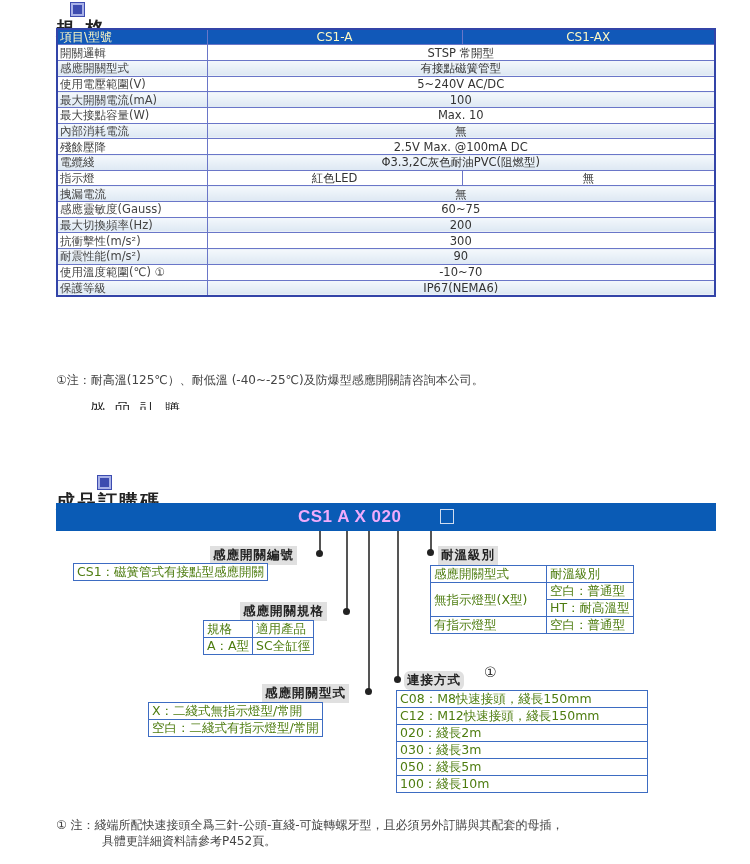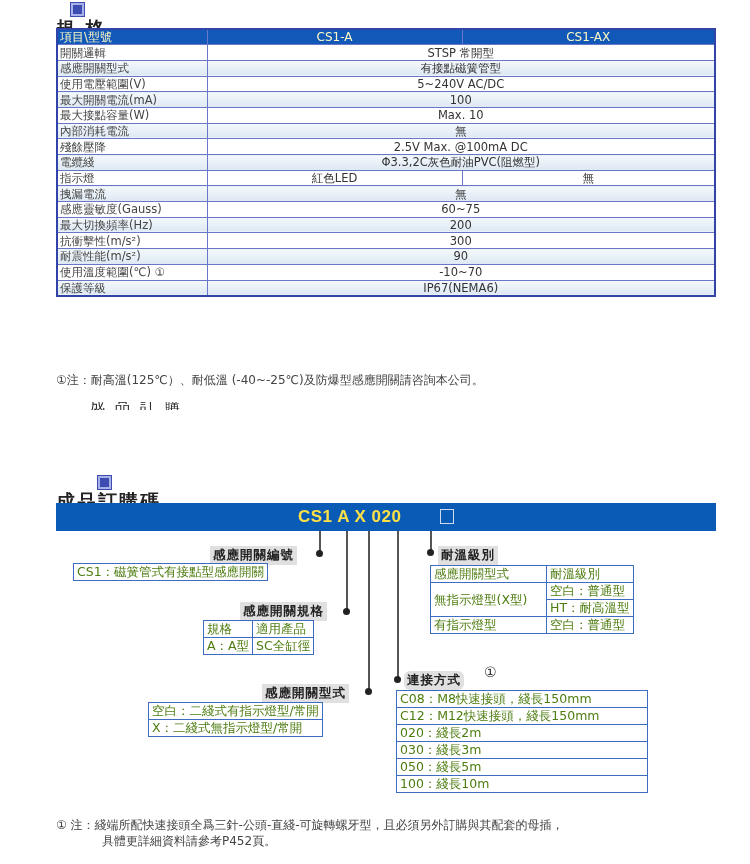--- a/index.html
+++ b/index.html
@@ -17,21 +17,21 @@
   table.spec td.lbl { text-align: left; color: #444; margin-top: 36px; }
   table.spec td.val { text-align: center; color: #333; }
   table.spec tr.odd td { background: linear-gradient(#ffffff, #ffffff); }
   table.spec tr.even td { background: linear-gradient(#f4f8fc, #dde8f3); }
 
   .note1 { position: absolute; left: 56px; top: 372px; font-size: 12px; color: #444; }
   .cut-text { position: absolute; left: 90px; top: 402px; width: 120px; height: 8px; overflow: hidden; }
   .cut-text span { display: block; margin-top: -6px; font-size: 15px; color: #222; letter-spacing: 10px; }
 
   
-  .code-bar { position: absolute; left: 56px; top: 503px; width: 660px; height: 28px; background: #0a5bb5; color: #fde047; font-family: "Liberation Sans", sans-serif; font-weight: bold; font-size: 17px; display: flex; align-items: center; }
+  .code-bar { position: absolute; left: 56px; top: 503px; width: 660px; height: 28px; background: #0a5bb5; color: #f0abfc; font-family: "Liberation Sans", sans-serif; font-weight: bold; font-size: 17px; display: flex; align-items: center; }
   .code-bar .code-text { position: absolute; left: 242px; top: 4px; letter-spacing: 0.5px; }
   .code-bar .code-box { position: absolute; left: 384px; top: 6px; width: 14px; height: 15px; border: 1.5px solid #cfdcf0; }
 
   .vline { position: absolute; width: 2px; background: #555; }
   .dot { position: absolute; width: 7px; height: 7px; border-radius: 50%; background: #222; }
 
   .tag { position: absolute; background: #e0e0e0; font-weight: bold; font-size: 12.5px; color: #222; padding: 1px 3px; letter-spacing: 1px; }
   table.box { position: absolute; border-collapse: collapse; border: 1.5px solid #3d6cc2; font-size: 12.5px; color: #4d7c0f; background: #fff; }
   table.box td { border: 1px solid #3d6cc2; padding: 0 3px; height: 17px; line-height: 16px; white-space: nowrap; }
 
@@ -172,24 +172,24 @@
         <td>A：A型</td>
         <td>SC全缸徑</td>
       </tr>
 </tbody>
   </table>
 
 <div class="tag" style="left:262px; top:684px;">感應開關型式</div>
 <table class="box" style="left:148px; top:702px;">
   <tbody>
       <tr>
+        <td>X：二綫式無指示燈型/常開</td>
+      </tr>
+  <tr>
         <td>空白：二綫式有指示燈型/常開</td>
-      </tr>
-  <tr>
-        <td>X：二綫式無指示燈型/常開</td>
       </tr>
 </tbody>
   </table>
 
 <div class="tag" style="left:438px; top:546px;">耐溫級別</div>
 <table class="box" style="left:430px; top:565px;">
   <tbody>
       <tr>
     <td style="width:116px;">感應開關型式</td>
     <td>耐溫級別</td>

